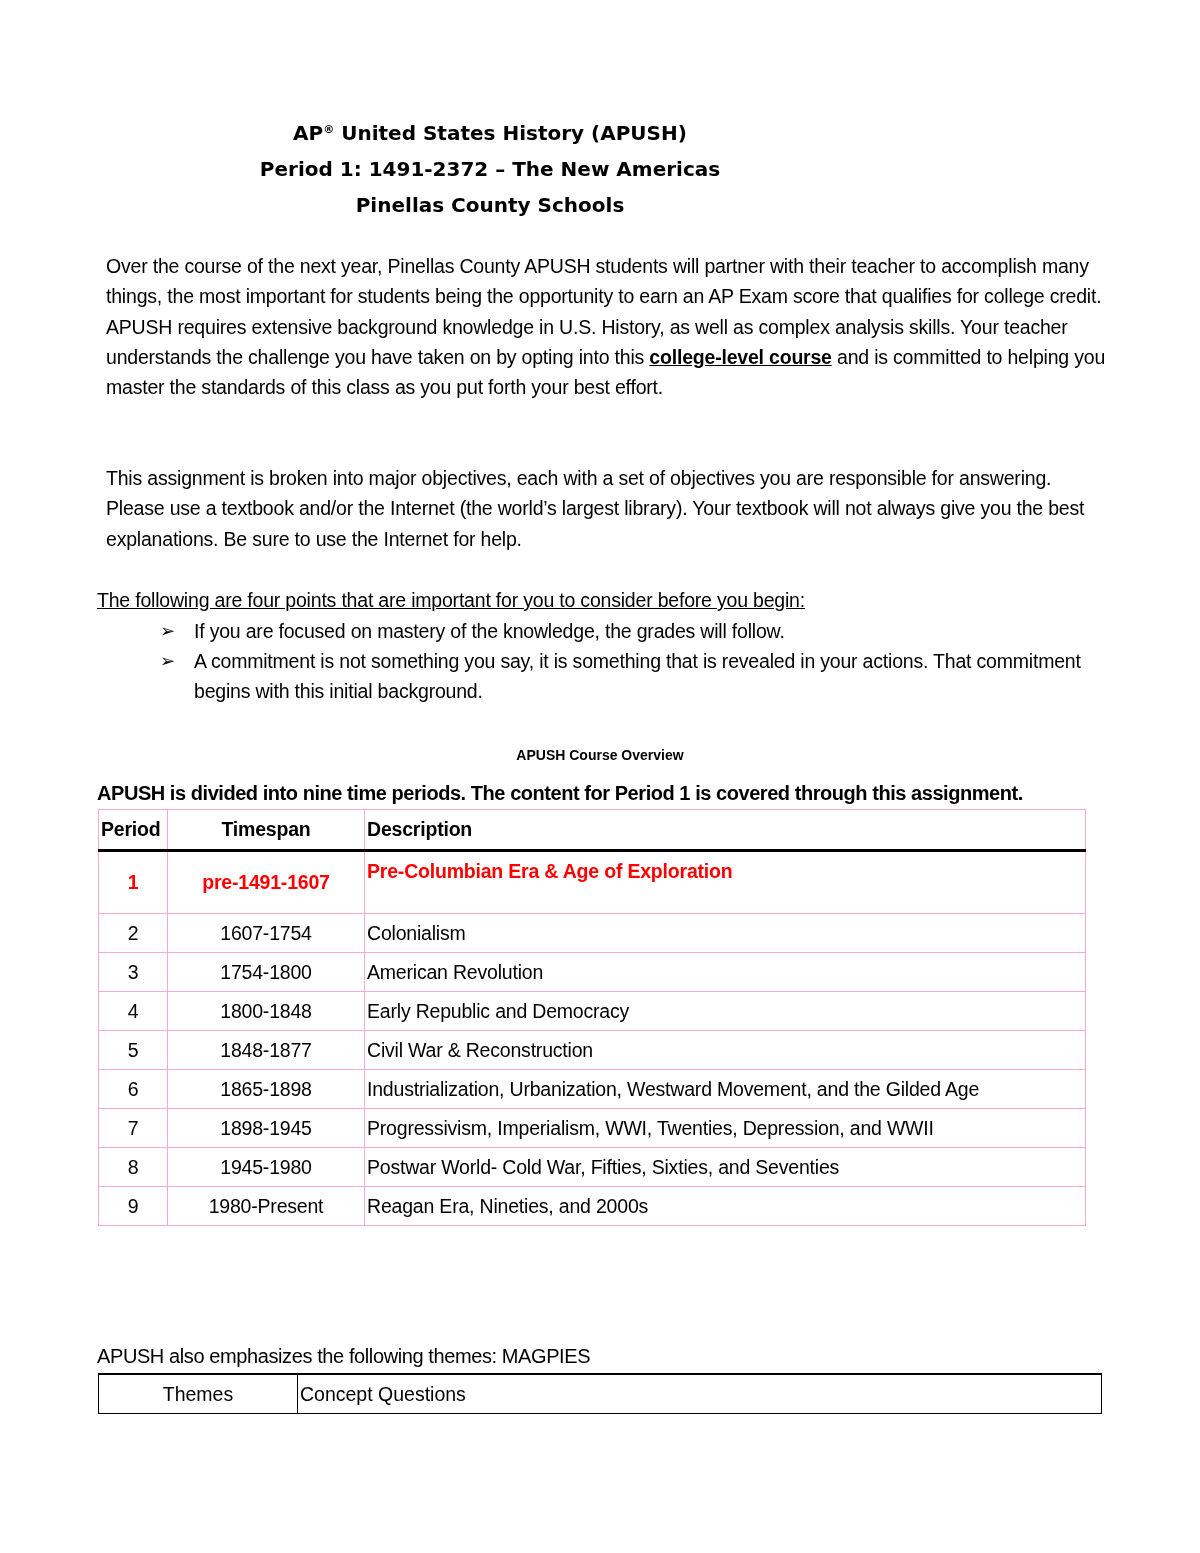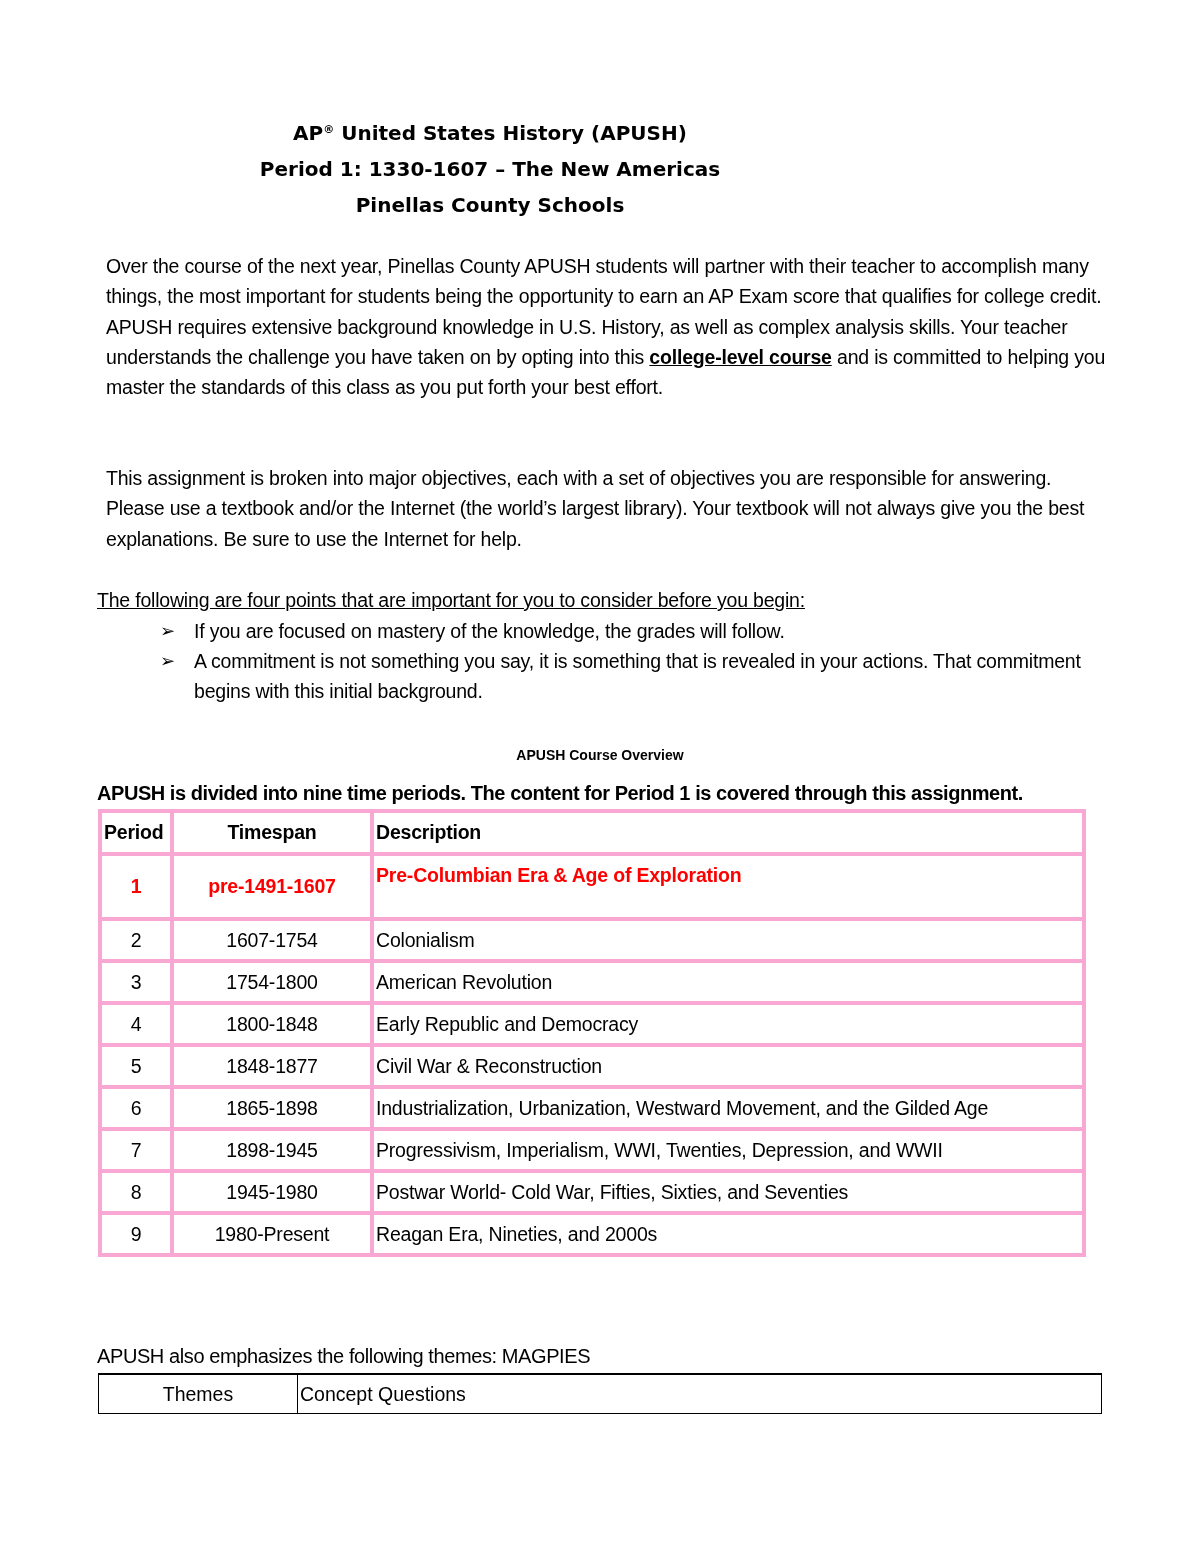--- a/index.html
+++ b/index.html
@@ -39,21 +39,21 @@
     }
     #overview-sub {
       position: absolute; top: 778px; left: 97px; width: 1010px;
       font-weight: bold; font-size: 20px; line-height: 30px; letter-spacing: -0.45px; white-space: nowrap;
     }
     table.periods {
       position: absolute; top: 809px; left: 98px; width: 988px;
       border-collapse: collapse; font-size: 19.5px; letter-spacing: -0.2px;
     }
     table.periods td, table.periods th {
-      border: 4px solid #f9a8d4; padding: 0 2px; height: 38px; font-weight: normal;
+      border: 1px solid #f9a8d4; padding: 0 2px; height: 38px; font-weight: normal;
     }
     table.periods th { font-weight: bold; text-align: left; height: 39px; border-bottom: 3px solid #000; }
     table.periods .col-period { width: 64px; text-align: center; }
     table.periods .col-span { width: 192px; text-align: center; }
     table.periods th.col-period { text-align: left; }
     table.periods tr.highlight td {
       color: #ff0000; font-weight: bold; height: 53px;
     }
     table.periods tr.highlight td.col-desc { vertical-align: top; padding-top: 8px; }
     #themes-heading {
@@ -64,21 +64,21 @@
       border-collapse: collapse; font-size: 19.5px;
     }
     table.themes td { border: 1px solid #000; border-top: 2px solid #000; height: 38px; padding: 0 2px; }
     table.themes td.col-theme { width: 194px; text-align: center; border-radius: 12px; }
   </style>
 </head>
 <body>
 
 <div class="title-block">
   <div><span>AP</span><sup>®</sup><span> United States History (APUSH)</span></div>
-  <div>Period 1: 1330-1607 – The New Americas</div>
+  <div>Period 1: 1491-2372 – The New Americas</div>
   <div>Pinellas County Schools</div>
 </div>
 
 <div class="para" id="p1"><span>Over the course of the next year, Pinellas County APUSH students will partner with their teacher to accomplish many things, the most important for students being the opportunity to earn an AP Exam score that qualifies for college credit.  APUSH requires extensive background knowledge in U.S. History, as well as complex analysis skills.  Your teacher understands the challenge you have taken on by opting into this </span><u class="strong">college-level course</u><span> and is committed to helping you master the standards of this class as you put forth your best effort.</span></div>
 
 <div class="para" id="p2">This assignment is broken into major objectives, each with a set of objectives you are responsible for answering.  Please use a textbook and/or the Internet (the world’s largest library).  Your textbook will not always give you the best explanations.  Be sure to use the Internet for help.</div>
 
 <div id="points-heading">The following are four points that are important for you to consider before you begin:</div>
 <ul class="bullet-list">
   <li><span class="arrow">➢</span><span>If you are focused on mastery of the knowledge, the grades will follow.</span></li>

